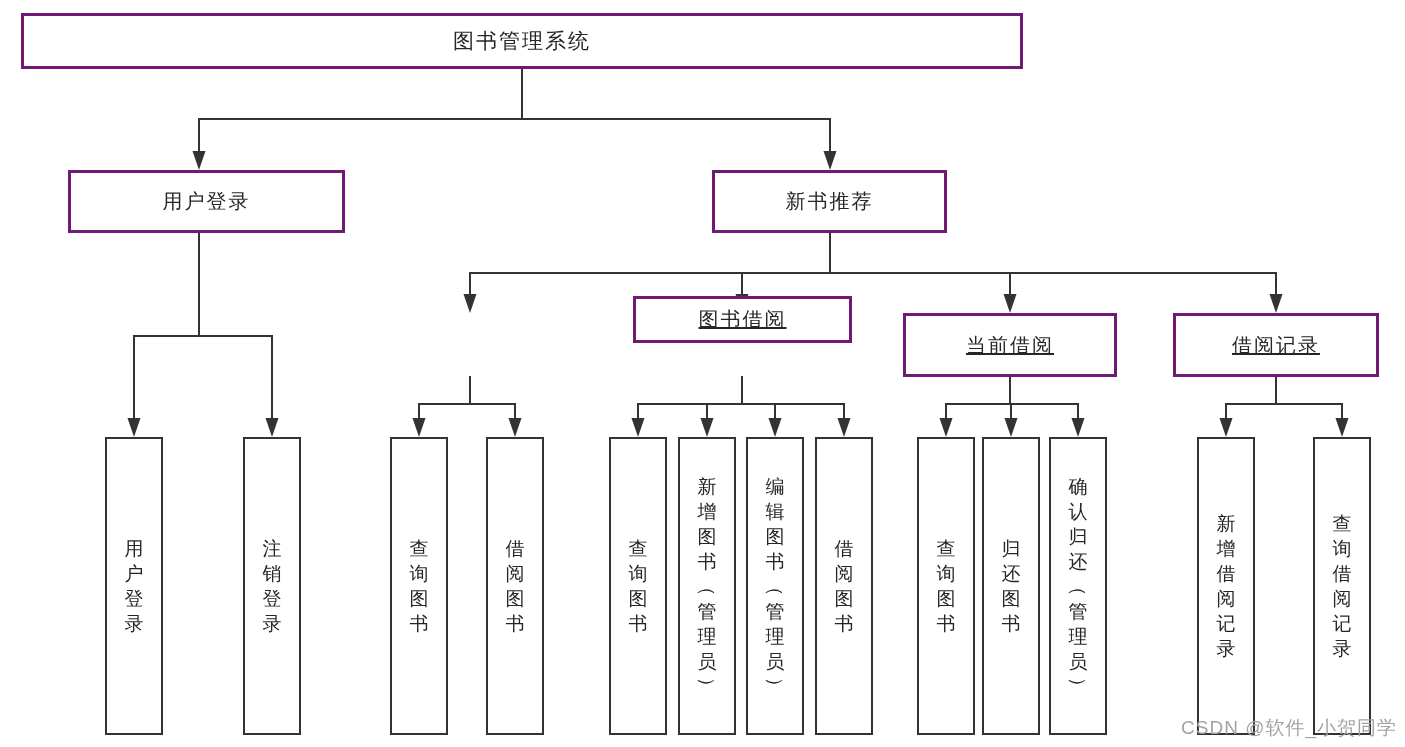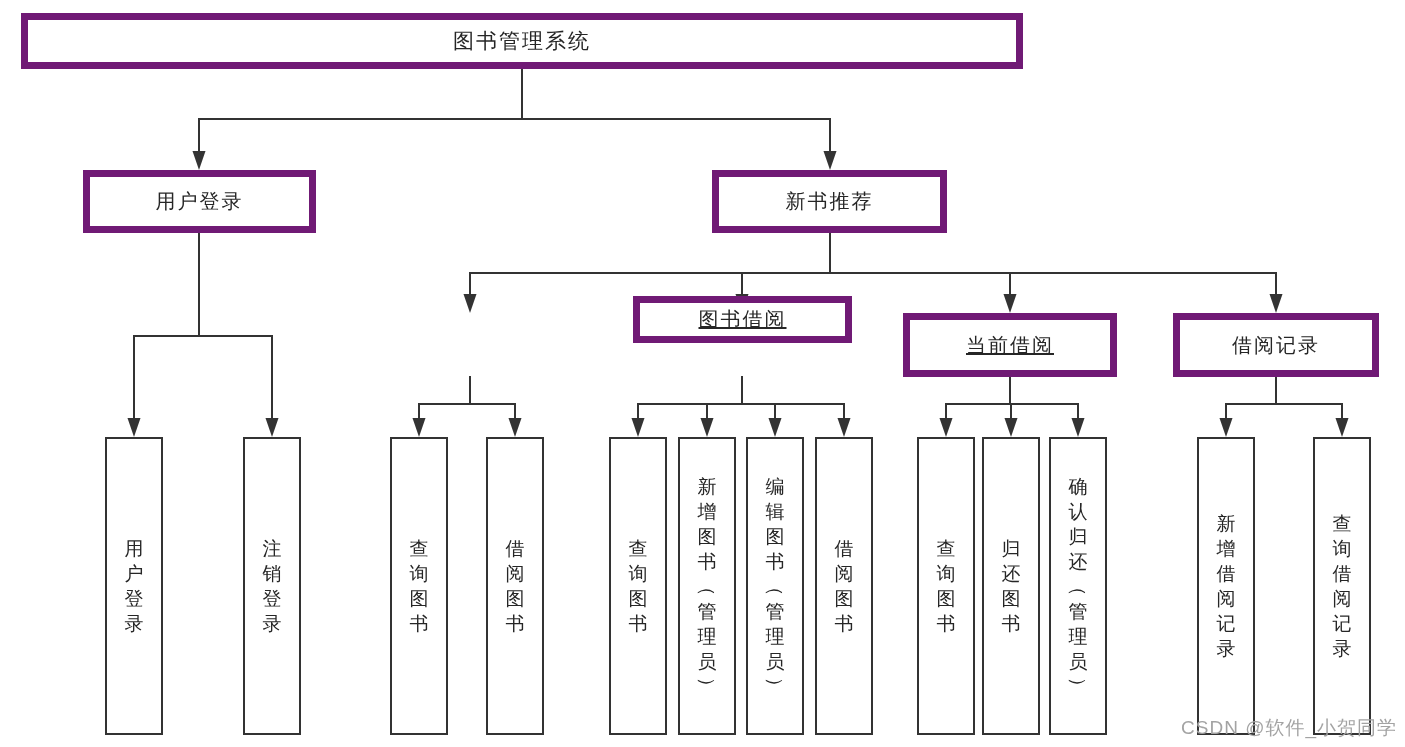--- a/index.html
+++ b/index.html
@@ -3,21 +3,21 @@
 <meta charset="utf-8">
 <style>
   html,body{margin:0;padding:0;background:#ffffff;}
   .stage{
     position:relative;width:1405px;height:747px;background:#ffffff;
     font-family:"Liberation Sans",sans-serif;overflow:hidden;
   }
   .connectors{position:absolute;left:0;top:0;z-index:1;}
   .box{
     position:absolute;z-index:2;background:#ffffff;
-    border:7px solid #701a75;box-sizing:border-box;
+    border:3px solid #701a75;box-sizing:border-box;
     display:flex;align-items:center;justify-content:center;
     font-size:20px;color:#262626;letter-spacing:2px;white-space:nowrap;
   }
   .box.root{font-size:21px;}
   .leaf{
     position:absolute;z-index:2;top:437px;width:58px;height:298px;background:#ffffff;
     border:2px solid #333333;box-sizing:border-box;
     display:flex;flex-direction:column;align-items:center;justify-content:center;
     font-size:19px;color:#262626;
   }
@@ -80,26 +80,26 @@
       <polygon points="939.5,418 952.5,418 946,437"></polygon>
       <polygon points="1004.5,418 1017.5,418 1011,437"></polygon>
       <polygon points="1071.5,418 1084.5,418 1078,437"></polygon>
       <polygon points="1219.5,418 1232.5,418 1226,437"></polygon>
       <polygon points="1335.5,418 1348.5,418 1342,437"></polygon>
     </g>
   </svg>
 
   <div class="box root" style="left:21px;top:13px;width:1002px;height:56px;">图书管理系统</div>
 
-  <div class="box" style="left:83px;top:170px;width:233px;height:63px;">用户登录</div>
+  <div class="box" style="left:68px;top:170px;width:277px;height:63px;">用户登录</div>
   <div class="box" style="left:712px;top:170px;width:235px;height:63px;">新书推荐</div>
 
   <div class="box" style="left:633px;top:296px;width:219px;height:47px;text-decoration:underline;">图书借阅</div>
   <div class="box" style="left:903px;top:313px;width:214px;height:64px;text-decoration:underline;">当前借阅</div>
-  <div class="box" style="left:1173px;top:313px;width:206px;height:64px;">借阅记录</div>
+  <div class="box" style="left:1173px;top:313px;width:206px;height:64px;text-decoration:underline;">借阅记录</div>
 
   <div class="leaf" style="left:105px;">
       <span class="vchar">用</span>
       <span class="vchar">户</span>
       <span class="vchar">登</span>
       <span class="vchar">录</span>
     </div>
   <div class="leaf" style="left:243px;">
       <span class="vchar">注</span>
       <span class="vchar">销</span>

